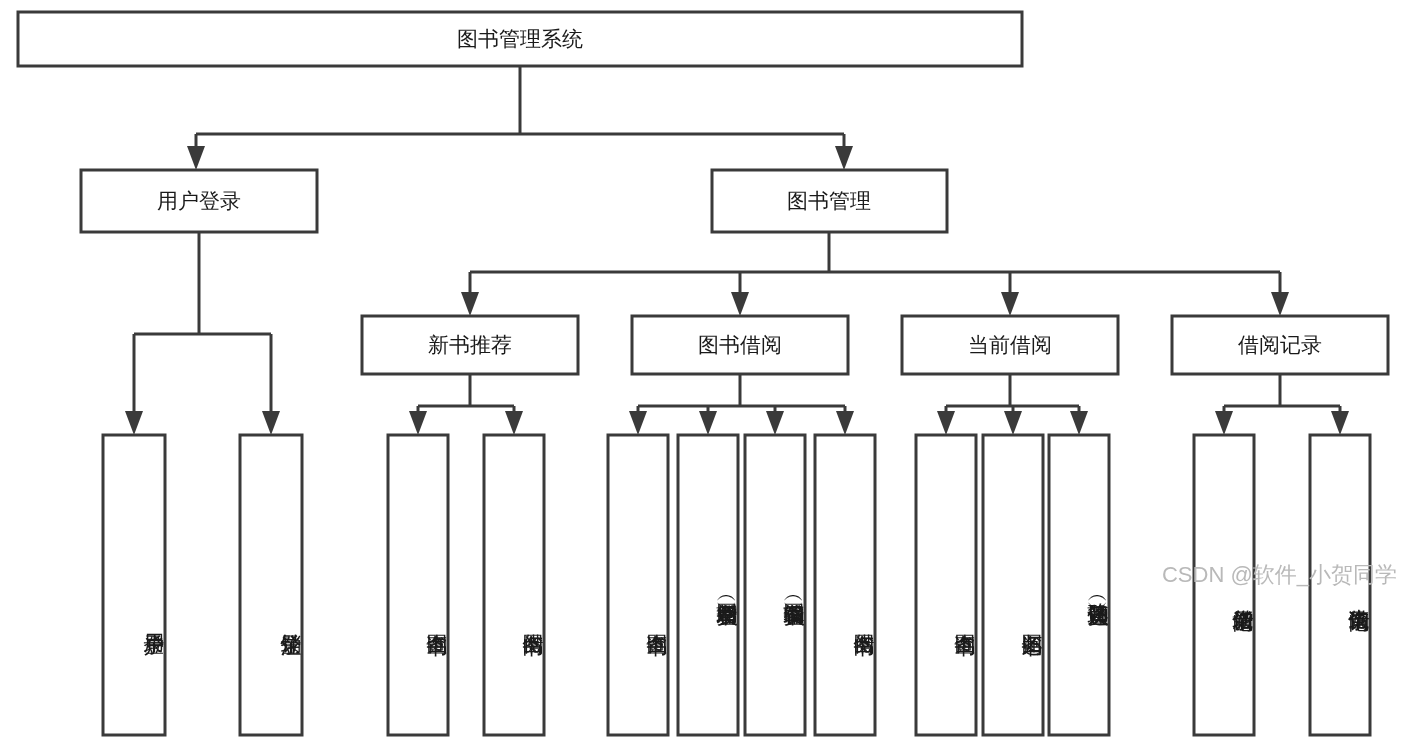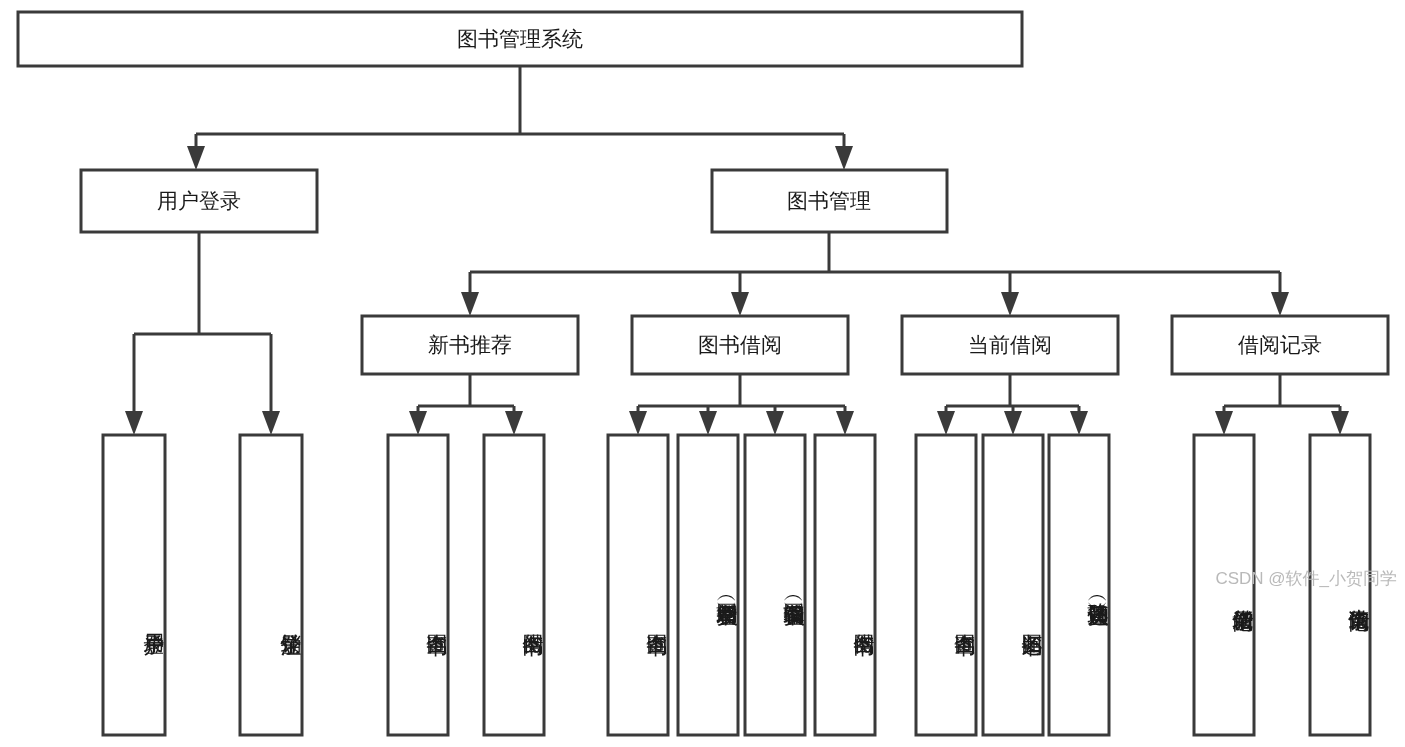--- a/index.html
+++ b/index.html
@@ -60,21 +60,21 @@
     align-items: flex-start;
     justify-content: center;
     letter-spacing: 0.5px;
     pointer-events: none;
   }
   .watermark {
     position: absolute;
     right: 8px;
     bottom: 4px;
     font-family: "Liberation Sans", "DejaVu Sans", sans-serif;
-    font-size: 17px;
+    font-size: 22px;
     color: #b9b9b9;
     white-space: nowrap;
   }
 </style>
 </head>
 <body>
 
 <div id="diagram-root">
 
   <svg class="flow" viewBox="0 0 1405 747">

